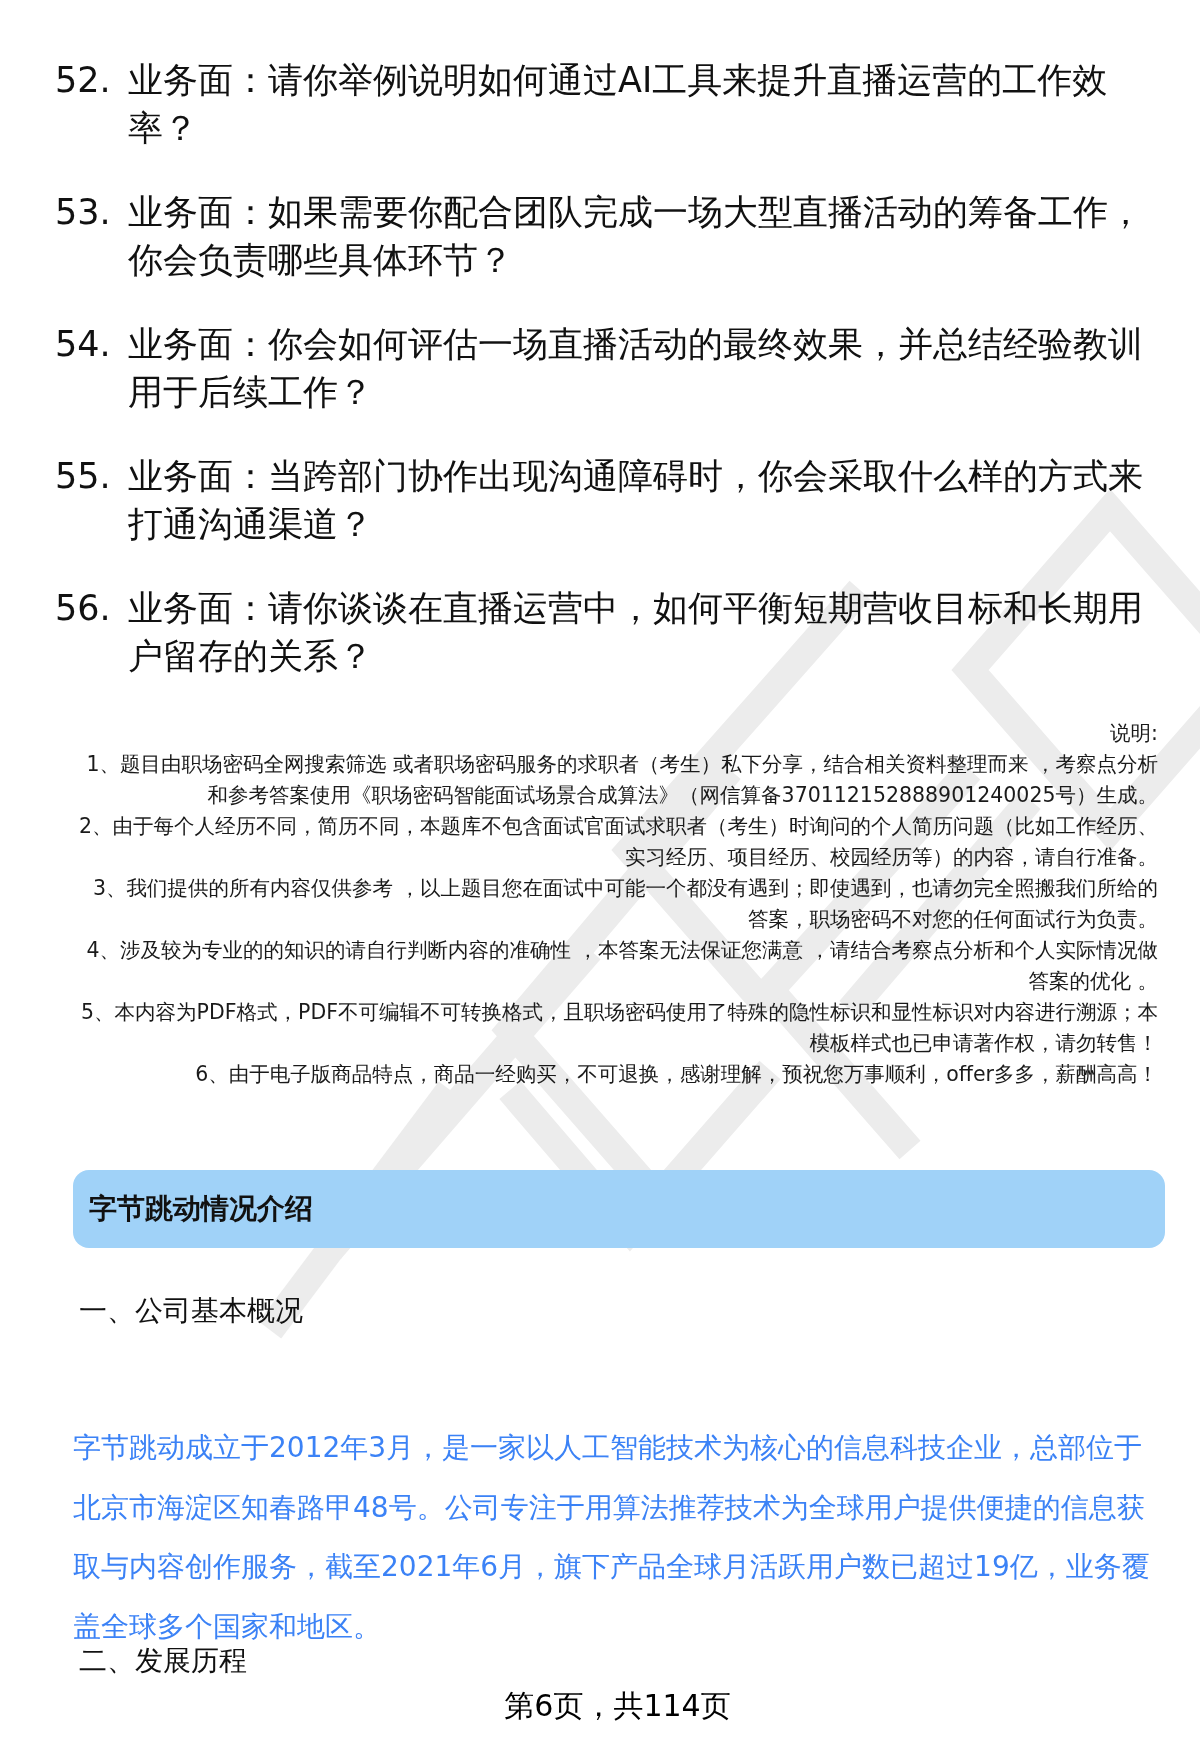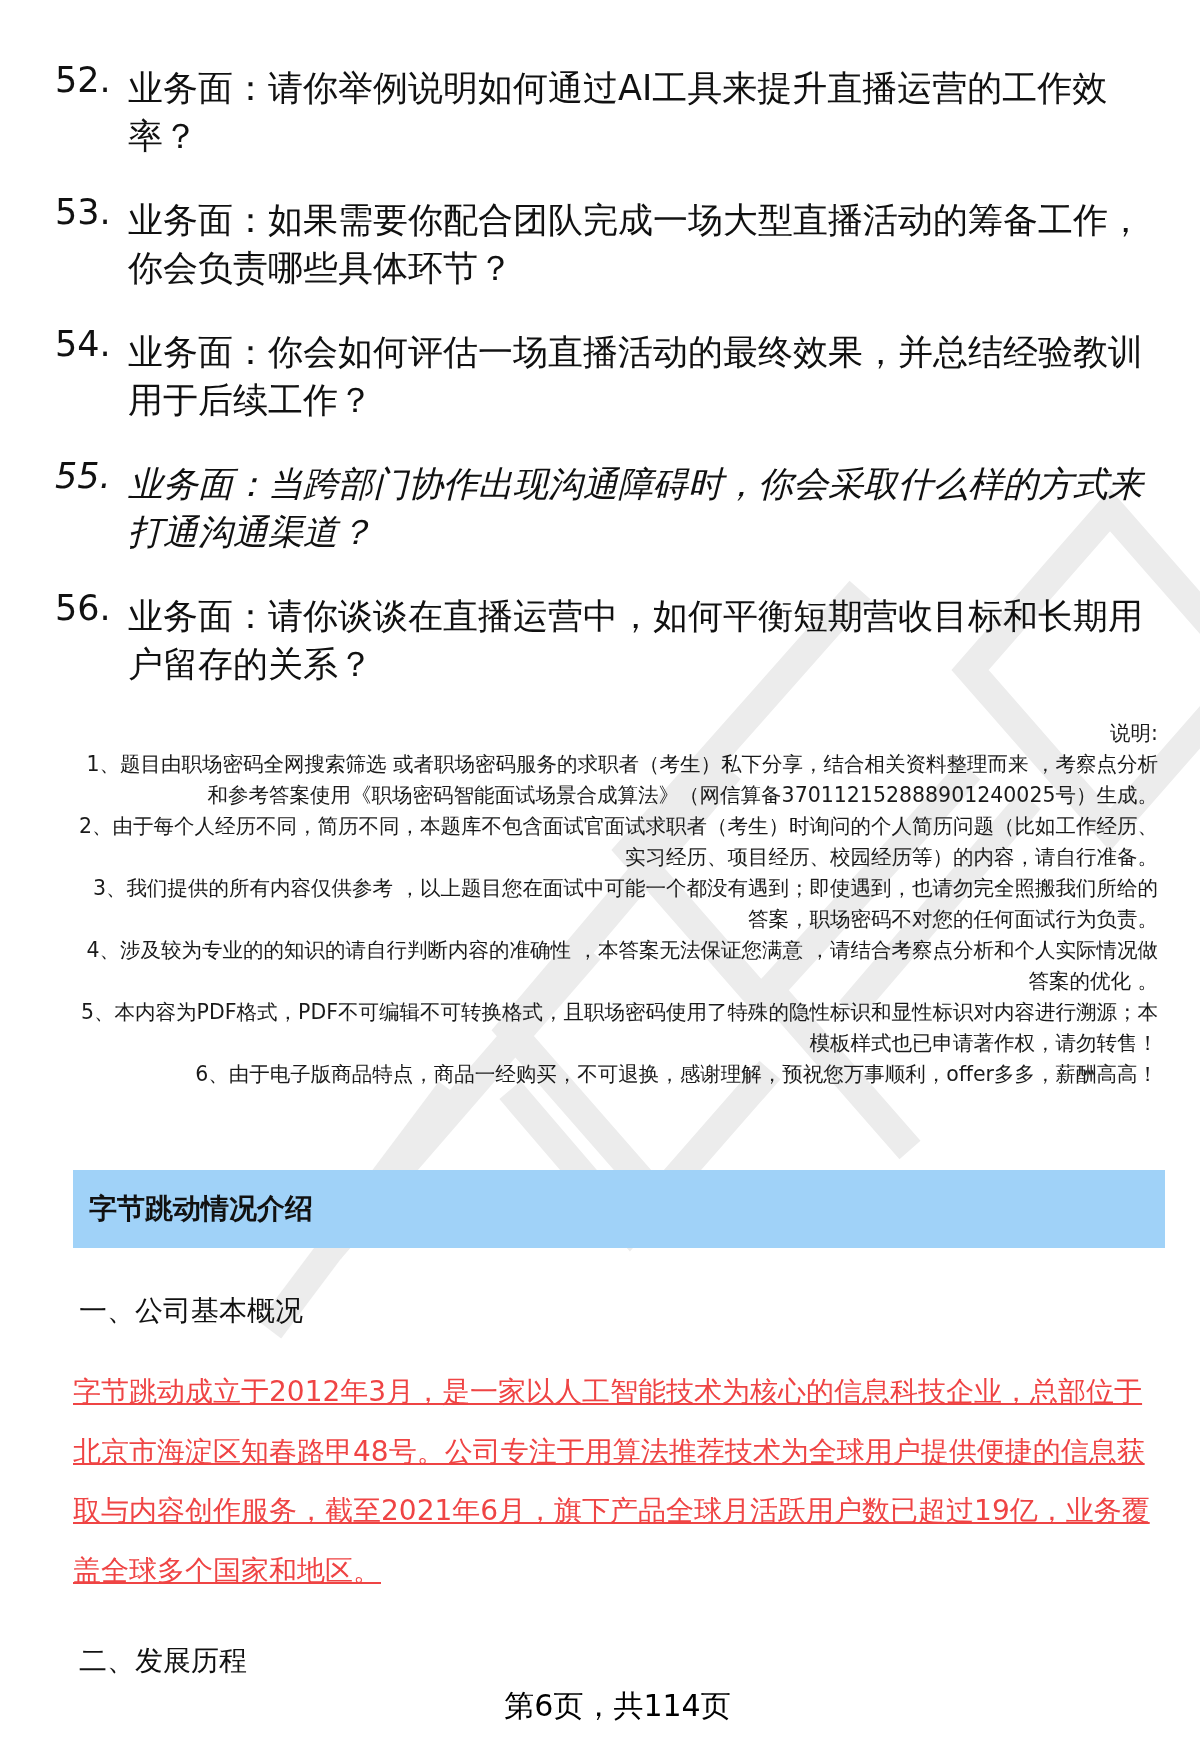--- a/index.html
+++ b/index.html
@@ -13,44 +13,44 @@
       pointer-events: none; z-index: 0;
     }
     .watermark svg { width: 100%; height: 100%; }
     .content { position: absolute; left: 0; top: 0; width: 1140px; height: 1755px; z-index: 1; }
 
     .question {
       position: absolute; left: 55px; width: 1090px;
       font-size: 35px; line-height: 48px; display: flex;
     }
     .q-num { width: 73px; flex: 0 0 73px; white-space: nowrap; }
-    .q-text { flex: 1; margin-top: 8px; }
+    .q-text { flex: 1; }
 
     .notes {
       position: absolute; left: 73px; top: 718px; width: 1085px;
       font-size: 20.5px; line-height: 31px; color: #1a1a1a; text-align: right;
     }
     .notes p { margin: 0; }
 
     .banner {
       position: absolute; left: 73px; top: 1170px; width: 1092px; height: 78px;
-      background: #a0d2f8; border-radius: 0;
+      background: #a0d2f8; border-radius: 16px;
       display: flex; align-items: center;
     }
     .banner-title {
       margin-left: 16px; font-size: 28px; font-weight: bold; color: #111;
     }
 
     .section-heading {
       position: absolute; left: 79px; font-size: 28px; line-height: 36px; color: #111;
     }
 
     .paragraph {
-      position: absolute; left: 73px; top: 1362px; width: 1092px;
-      font-size: 28px; line-height: 59.5px; color: #ef4444; margin: 0; text-decoration: underline;
+      position: absolute; left: 73px; top: 1418px; width: 1092px;
+      font-size: 28px; line-height: 59.5px; color: #3b82f6; margin: 0;
     }
 
     .footer {
       position: absolute; left: 0; top: 1686px; width: 1235px; text-align: center;
       font-size: 30px; line-height: 40px; color: #000;
     }
   </style>
 </head>
 <body>
 
@@ -76,21 +76,21 @@
     <span class="q-text">业务面：请你举例说明如何通过AI工具来提升直播运营的工作效率？</span>
   </div>
   <div class="question" style="top:188px;">
     <span class="q-num">53.</span>
     <span class="q-text">业务面：如果需要你配合团队完成一场大型直播活动的筹备工作，你会负责哪些具体环节？</span>
   </div>
   <div class="question" style="top:320px;justify-content:space-between;">
     <span class="q-num">54.</span>
     <span class="q-text">业务面：你会如何评估一场直播活动的最终效果，并总结经验教训用于后续工作？</span>
   </div>
-  <div class="question" style="top:452px;font-style:italic;">
+  <div class="question" style="top:452px;">
     <span class="q-num">55.</span>
     <span class="q-text">业务面：当跨部门协作出现沟通障碍时，你会采取什么样的方式来打通沟通渠道？</span>
   </div>
   <div class="question" style="top:584px;">
     <span class="q-num">56.</span>
     <span class="q-text">业务面：请你谈谈在直播运营中，如何平衡短期营收目标和长期用户留存的关系？</span>
   </div>
 
   <div class="notes">
     <p>说明:</p>

